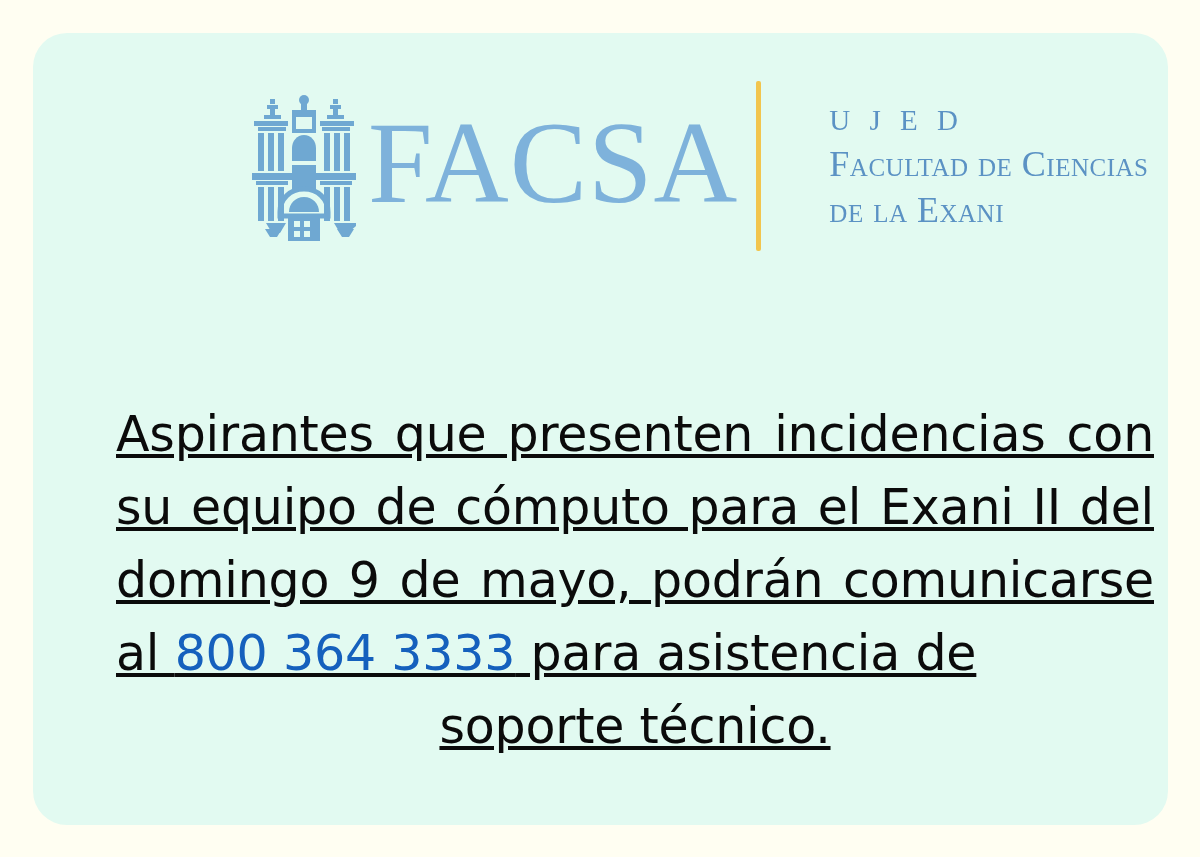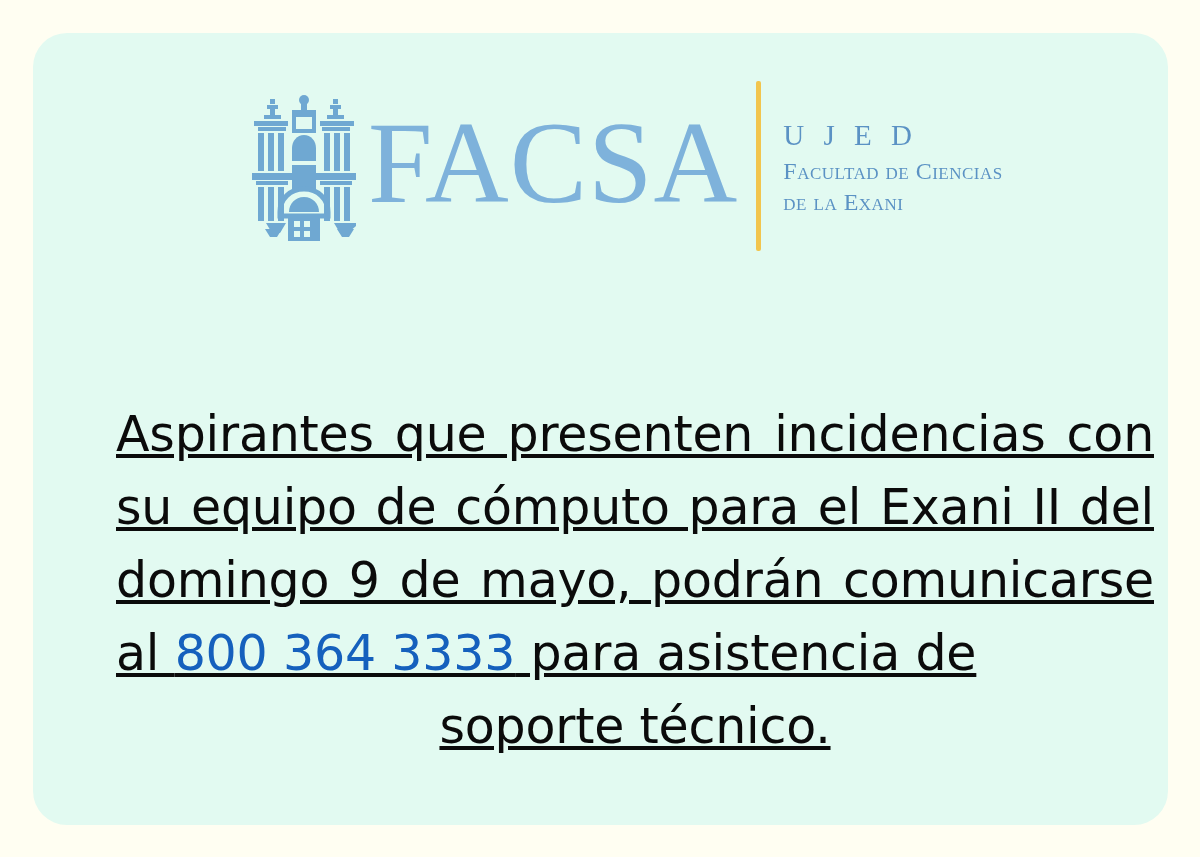--- a/index.html
+++ b/index.html
@@ -74,33 +74,34 @@
     border-radius: 2px;
     flex: 0 0 auto;
   }
 
   .logo-text {
     display: flex;
     flex-direction: column;
     justify-content: flex-end;
     color: #5B92C4;
     font-family: "Liberation Serif", "DejaVu Serif", serif;
+    margin-left: 46px;
   }
 
   .logo-line-ujed {
     font-size: 29px;
     letter-spacing: 6px;
     line-height: 1.45;
     font-variant: small-caps;
     text-transform: uppercase;
   }
 
   .logo-line-fac,
   .logo-line-sal {
-    font-size: 24px;
+    font-size: 36px;
     line-height: 1.28;
     font-variant: small-caps;
     letter-spacing: 0.5px;
     white-space: nowrap;
   }
 
   
   .message {
     position: absolute;
     left: 83px;

